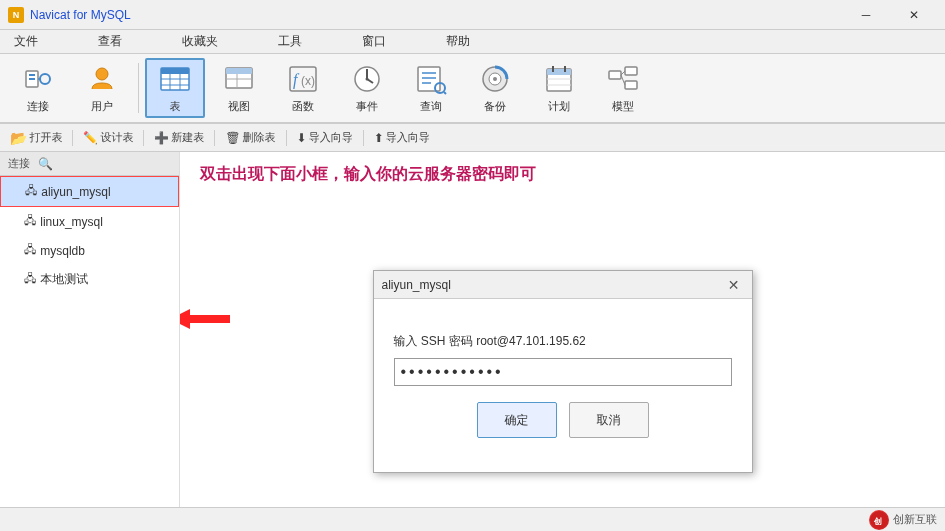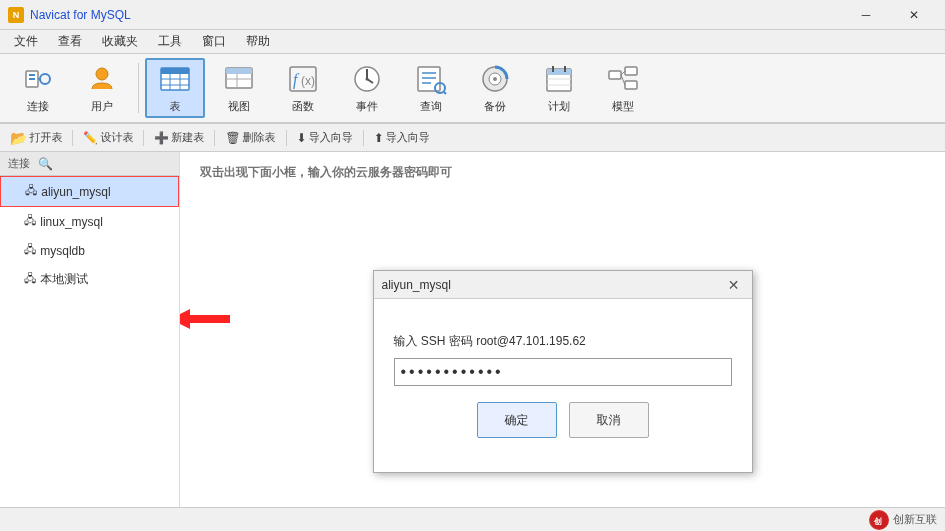--- a/index.html
+++ b/index.html
@@ -51,20 +51,21 @@
     }
 
     
     .menu-bar {
       background: #f0f0f0;
       height: 24px;
       display: flex;
       align-items: center;
       padding: 0 4px;
       border-bottom: 1px solid #ccc;
+      gap: 40px;
     }
     .menu-item {
       padding: 2px 10px;
       font-size: 12px;
       color: #333;
       cursor: pointer;
       height: 22px;
       display: flex; align-items: center;
     }
 
@@ -168,22 +169,22 @@
     .main-area {
       flex: 1;
       background: #fff;
       position: relative;
       overflow: hidden;
     }
     .annotation-text {
       position: absolute;
       top: 12px;
       left: 20px;
-      font-size: 12px;
-      color: #737373;
+      font-size: 16px;
+      color: #be185d;
       font-weight: bold;
     }
 
     
     .red-arrow {
       position: absolute;
       top: 155px;
       left: 155px;
       color: #ff2222;
       font-size: 28px;

